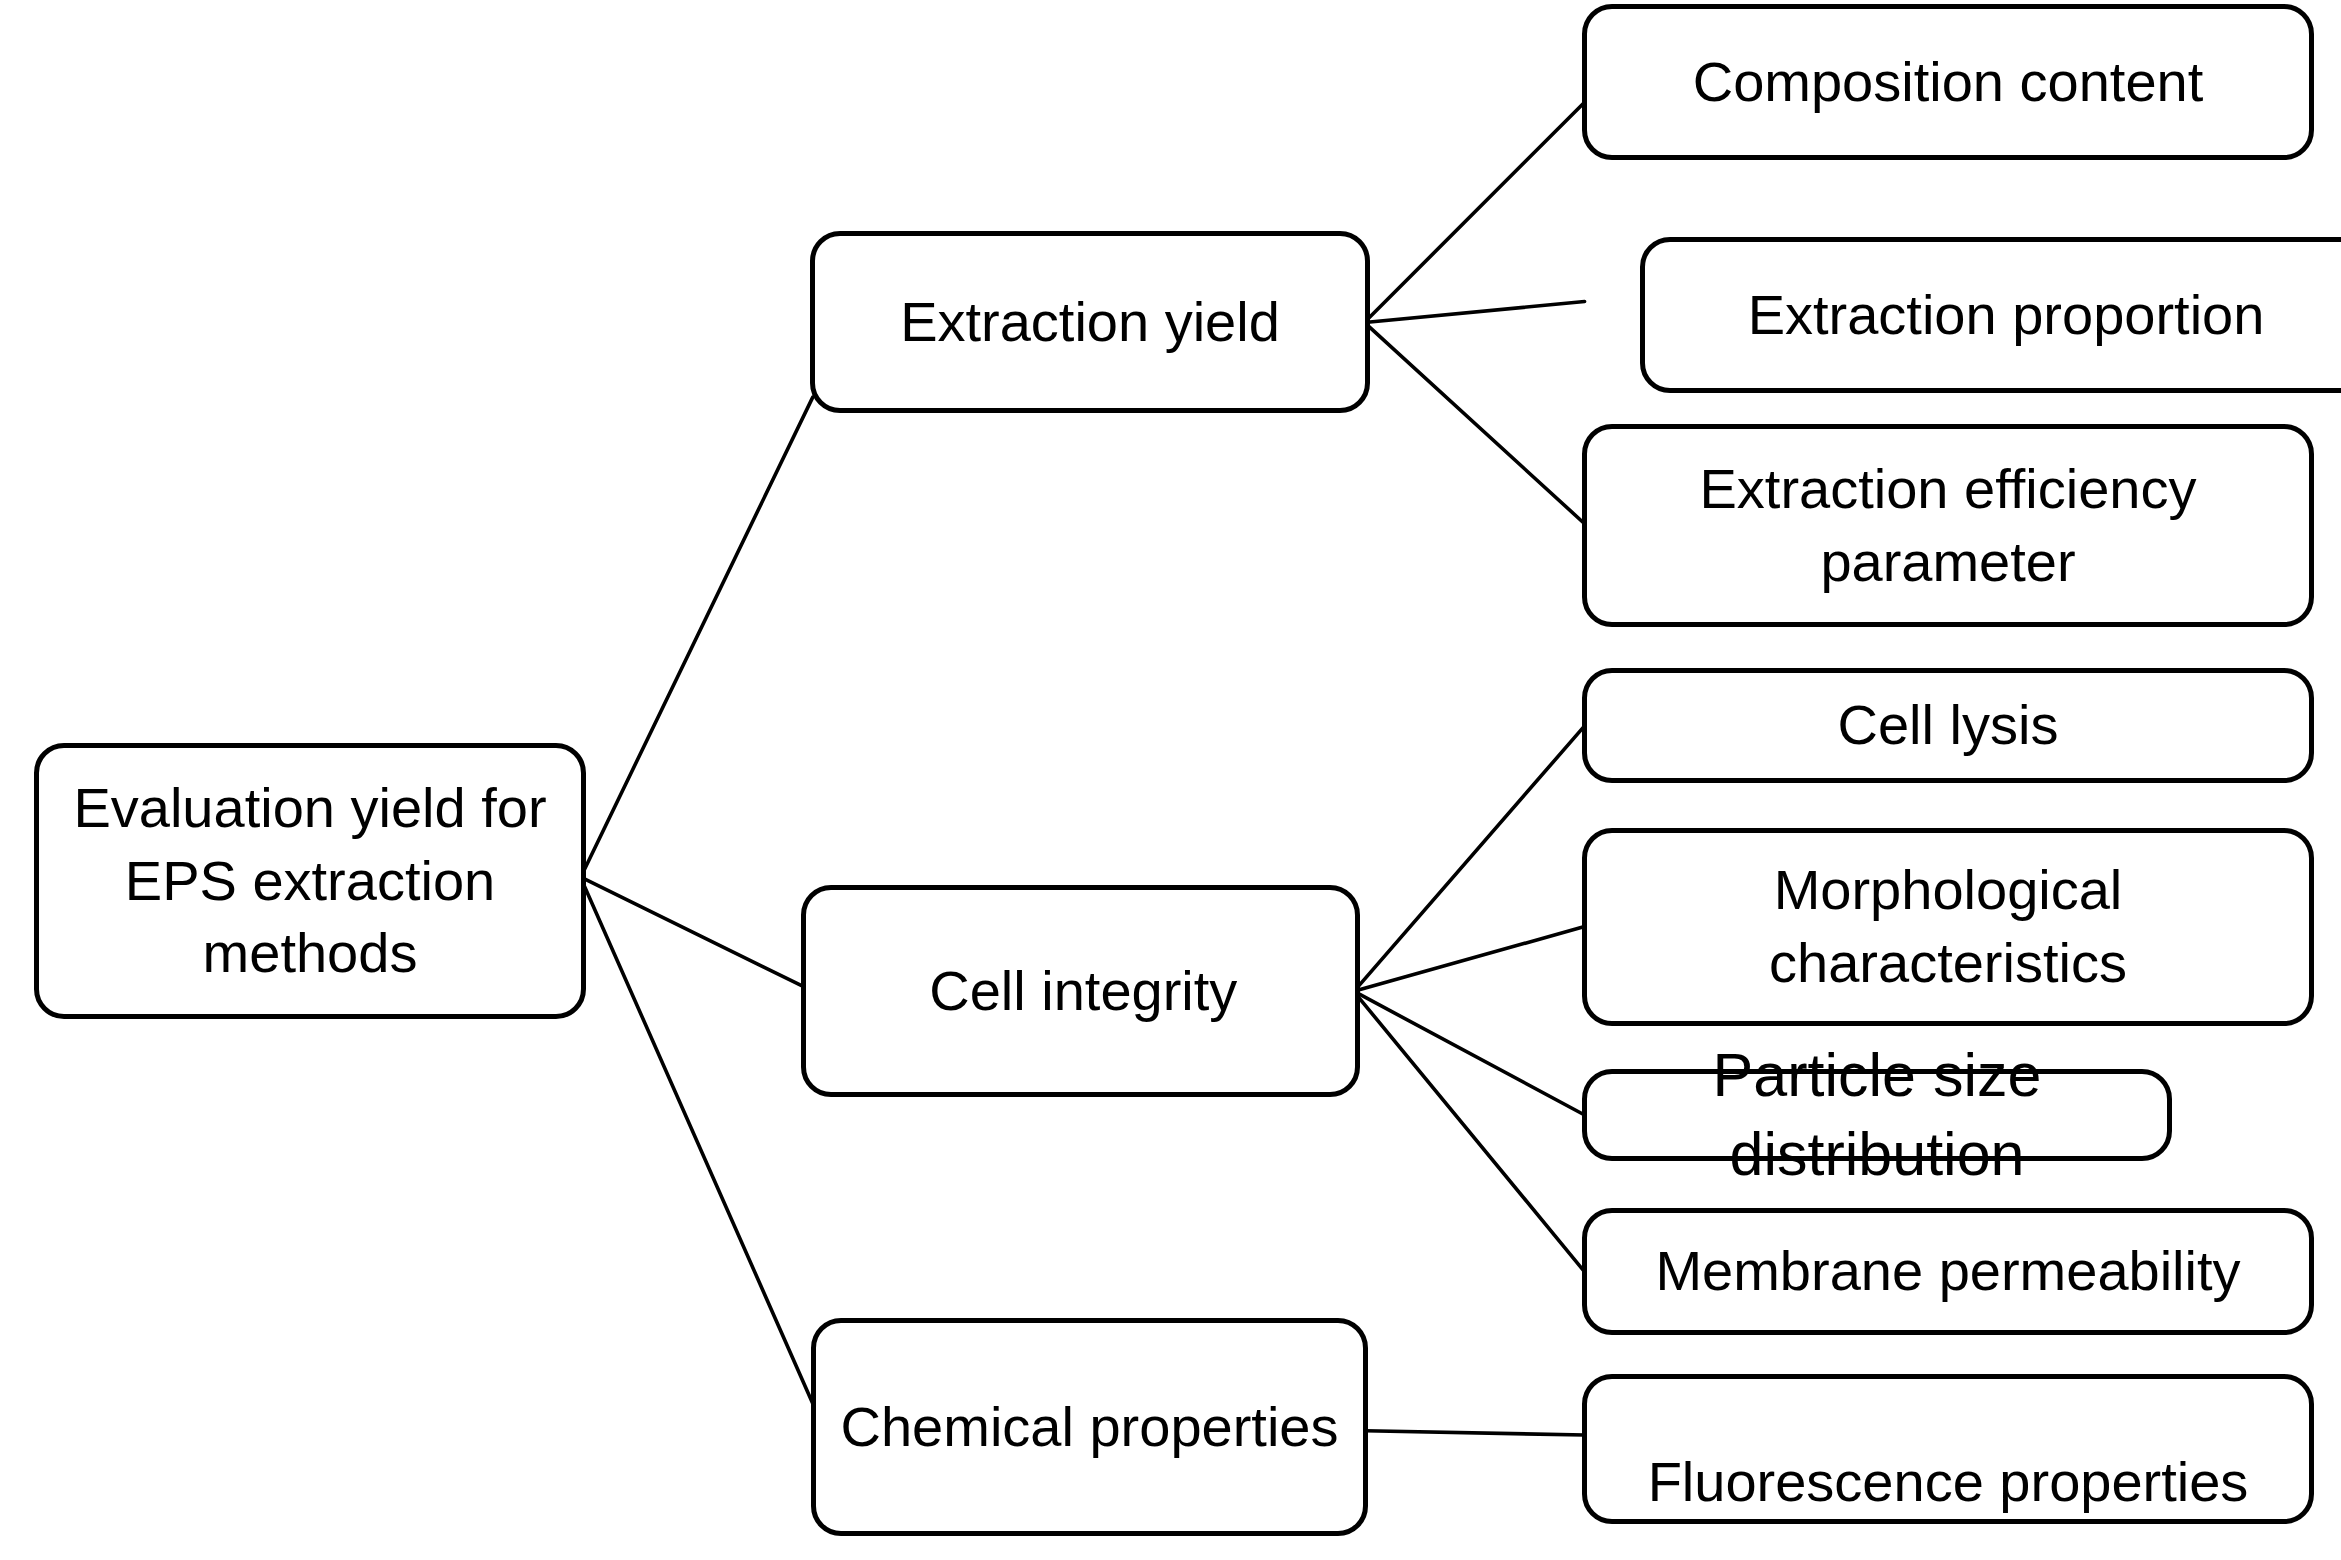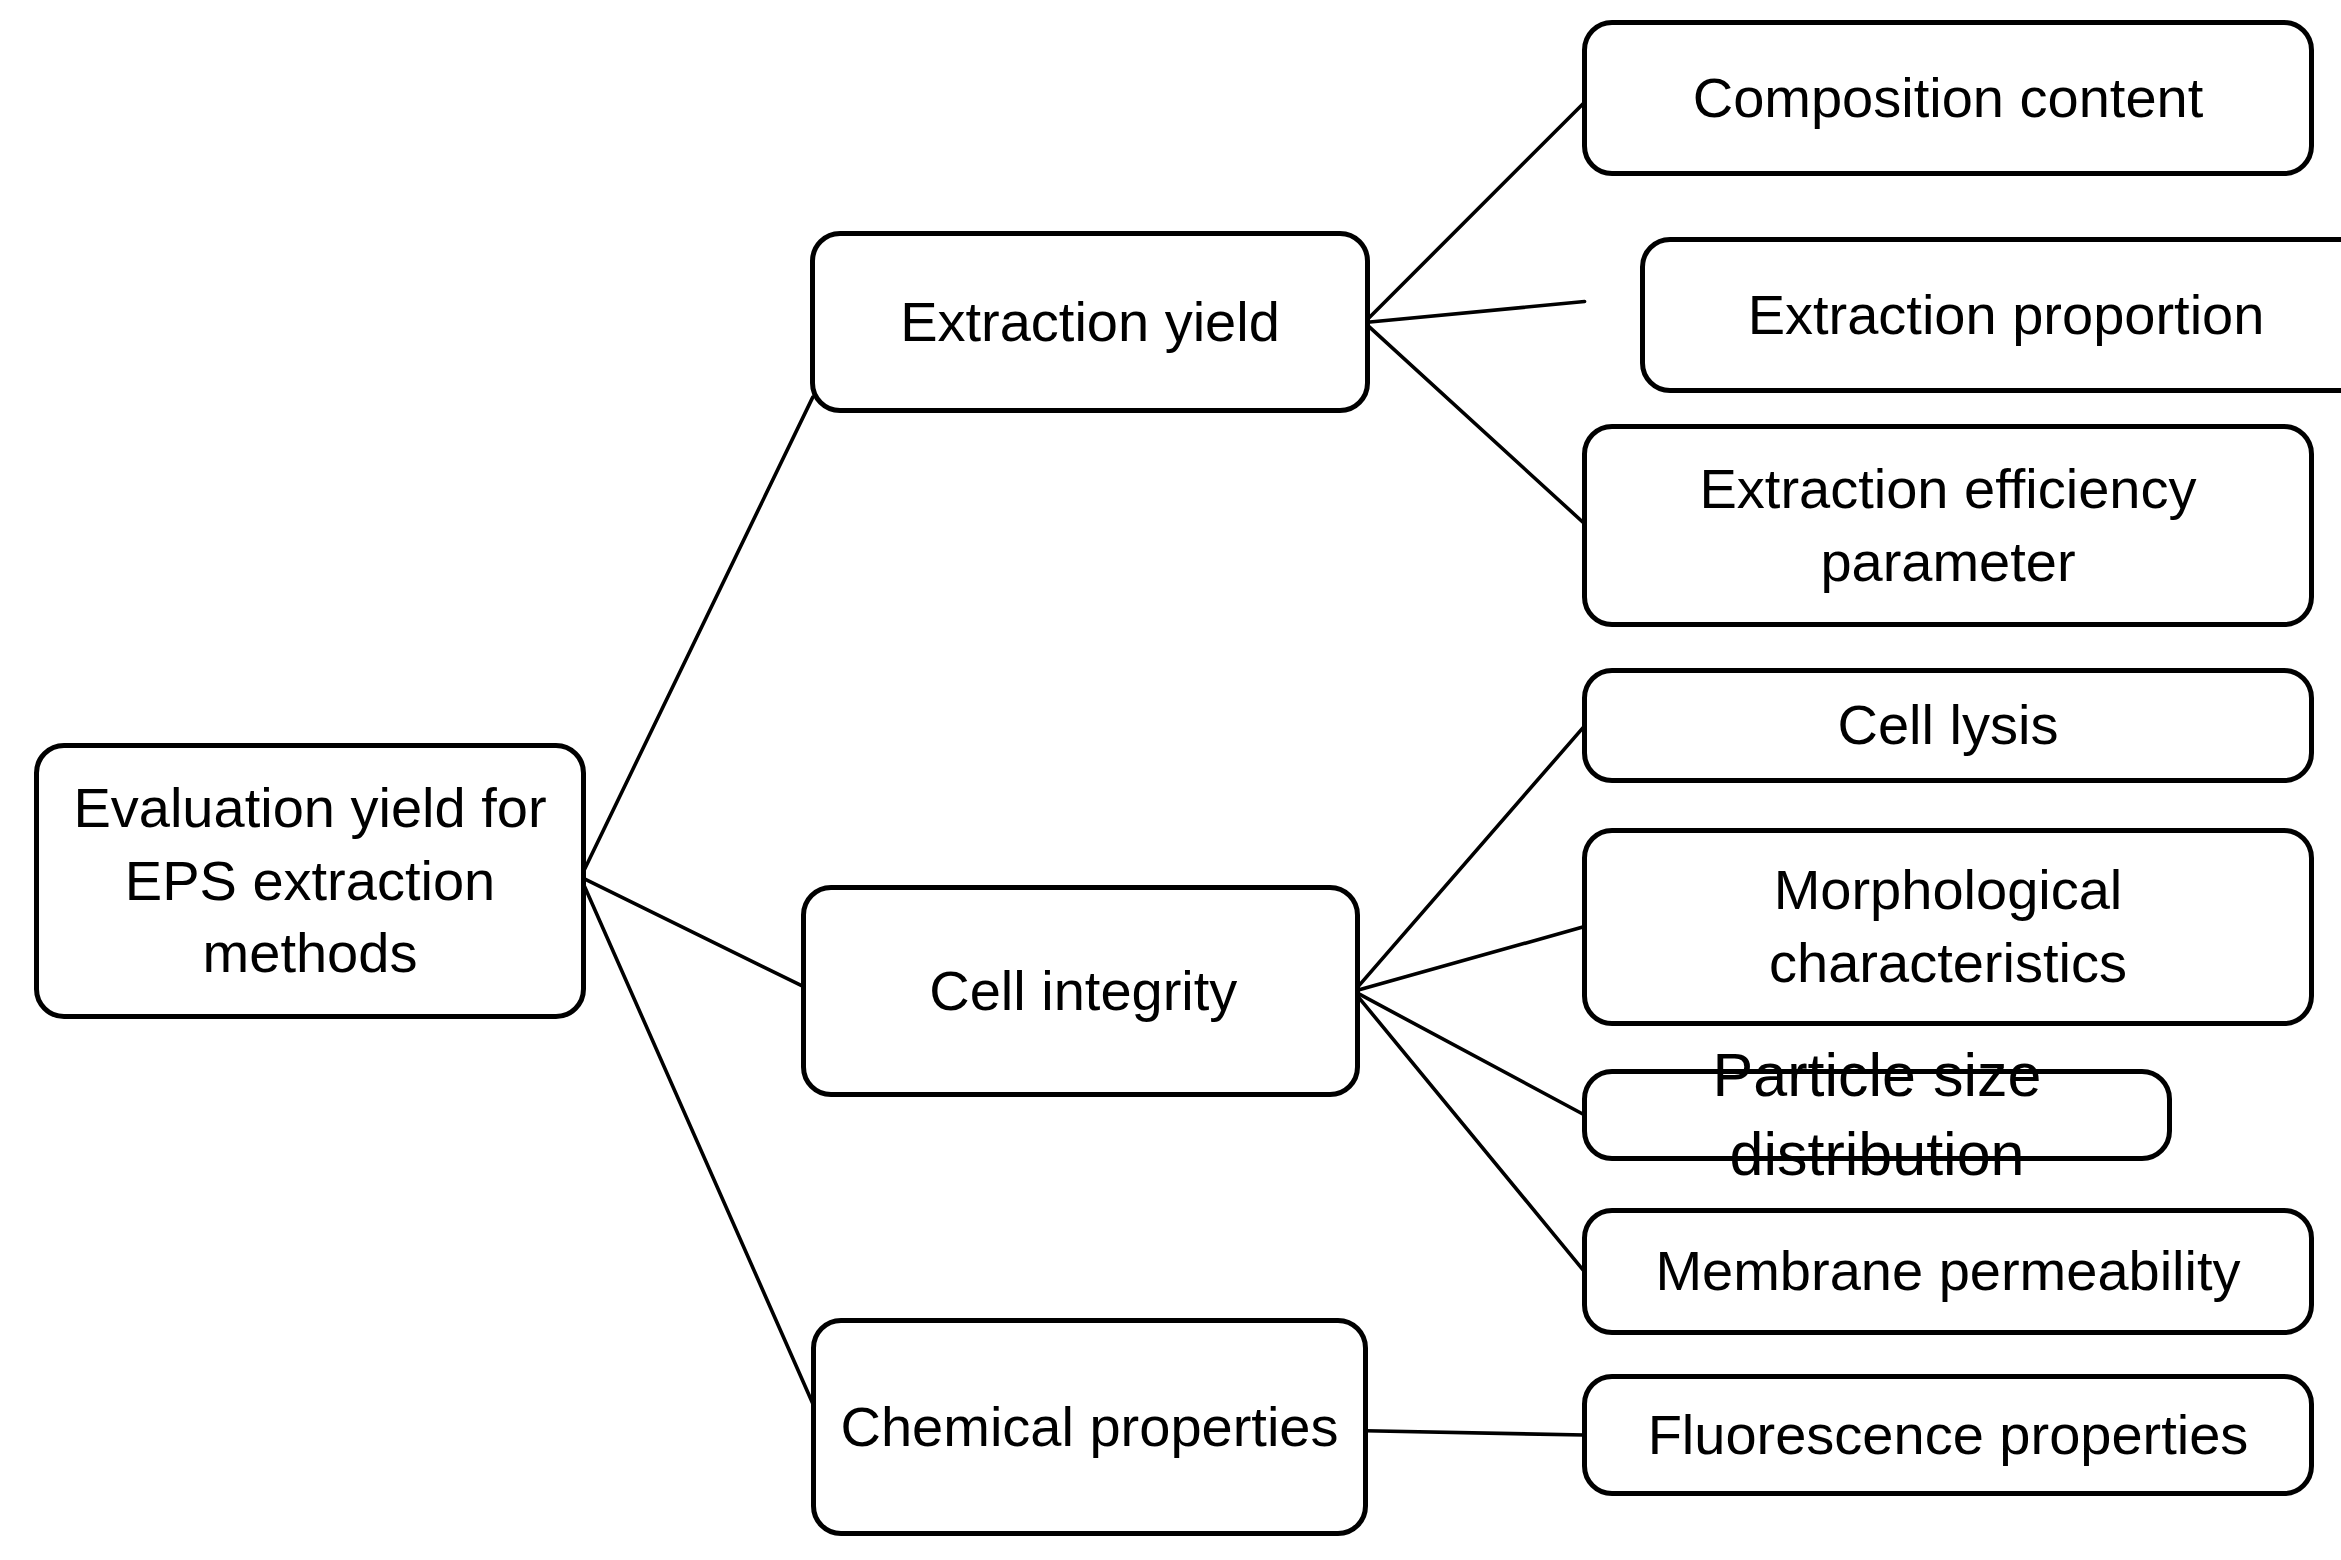--- a/index.html
+++ b/index.html
@@ -42,28 +42,28 @@
     line-height: 1.3;
     padding: 0 14.4px;
   }
   
   .n-root        { left: 34px;   top: 743px; width: 552px;  height: 276px; }
   
   .n-yield       { left: 810px; top: 231px;  width: 560px;  height: 182px; }
   .n-integrity   { left: 801px; top: 885px; width: 559px;  height: 212px; padding-left: 20px; }
   .n-chemical    { left: 811px; top: 1318px; width: 557px;  height: 218px; }
   
-  .n-composition { left: 1582px; top: 20px;   width: 732px; height: 156px; }
+  .n-composition { left: 1582px; top: 4px;   width: 732px; height: 156px; }
   .n-proportion  { left: 1640px; top: 225px;  width: 732px; height: 156px; margin-top: 12px; }
   .n-efficiency  { left: 1582px; top: 424px;  width: 732px; height: 203px; }
   .n-lysis       { left: 1582px; top: 668px;  width: 732px; height: 115px; }
   .n-morpho      { left: 1582px; top: 828px; width: 732px; height: 198px; }
   .n-particle    { left: 1582px; top: 1069px; width: 590px; height: 92px; font-size: 61px; }
   .n-membrane    { left: 1582px; top: 1208px; width: 732px; height: 127px; text-align: right; }
-  .n-fluor       { left: 1582px; top: 1374px; width: 732px; height: 122px; }
+  .n-fluor       { left: 1582px; top: 1374px; width: 732px; height: 150px; align-items: flex-end; }
 </style>
 </head>
 <body>
 
 <div class="stage">
 
   <svg class="connectors" viewBox="0 0 3256 2170" xmlns="http://www.w3.org/2000/svg">
 
     <line x1="809" y1="1216" x2="1130" y2="552"></line>
     <line x1="809" y1="1220" x2="1118" y2="1372"></line>

